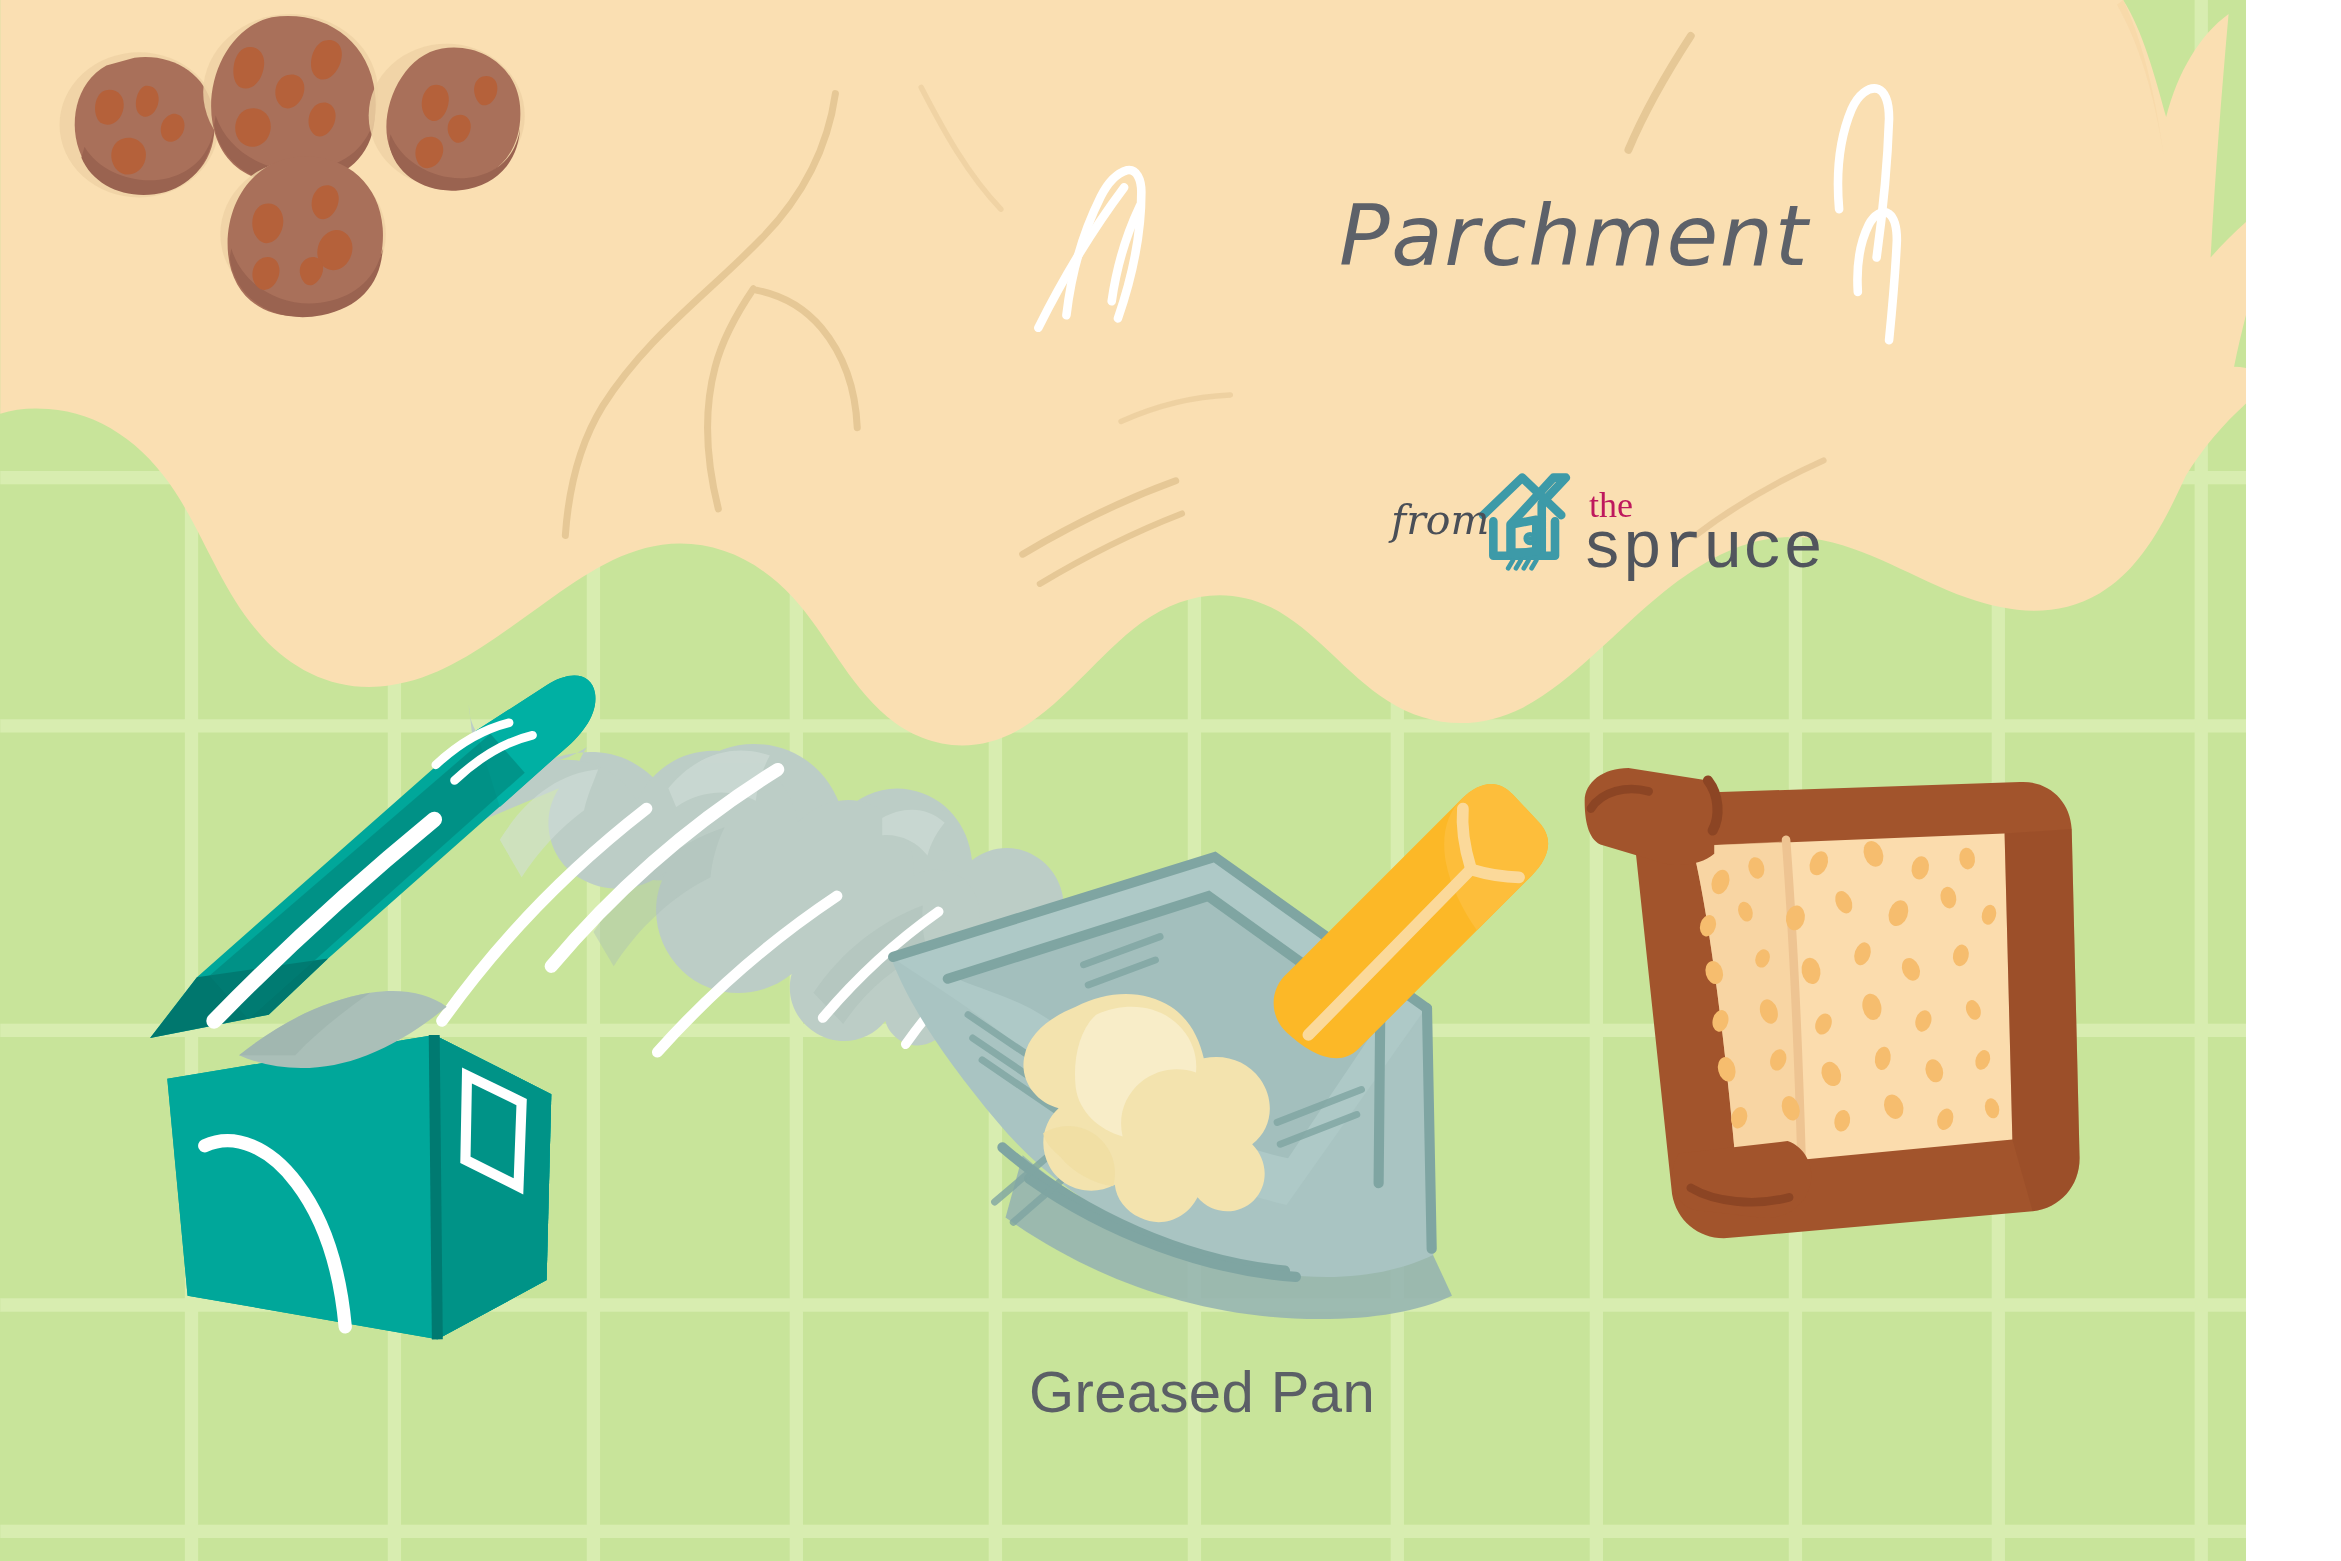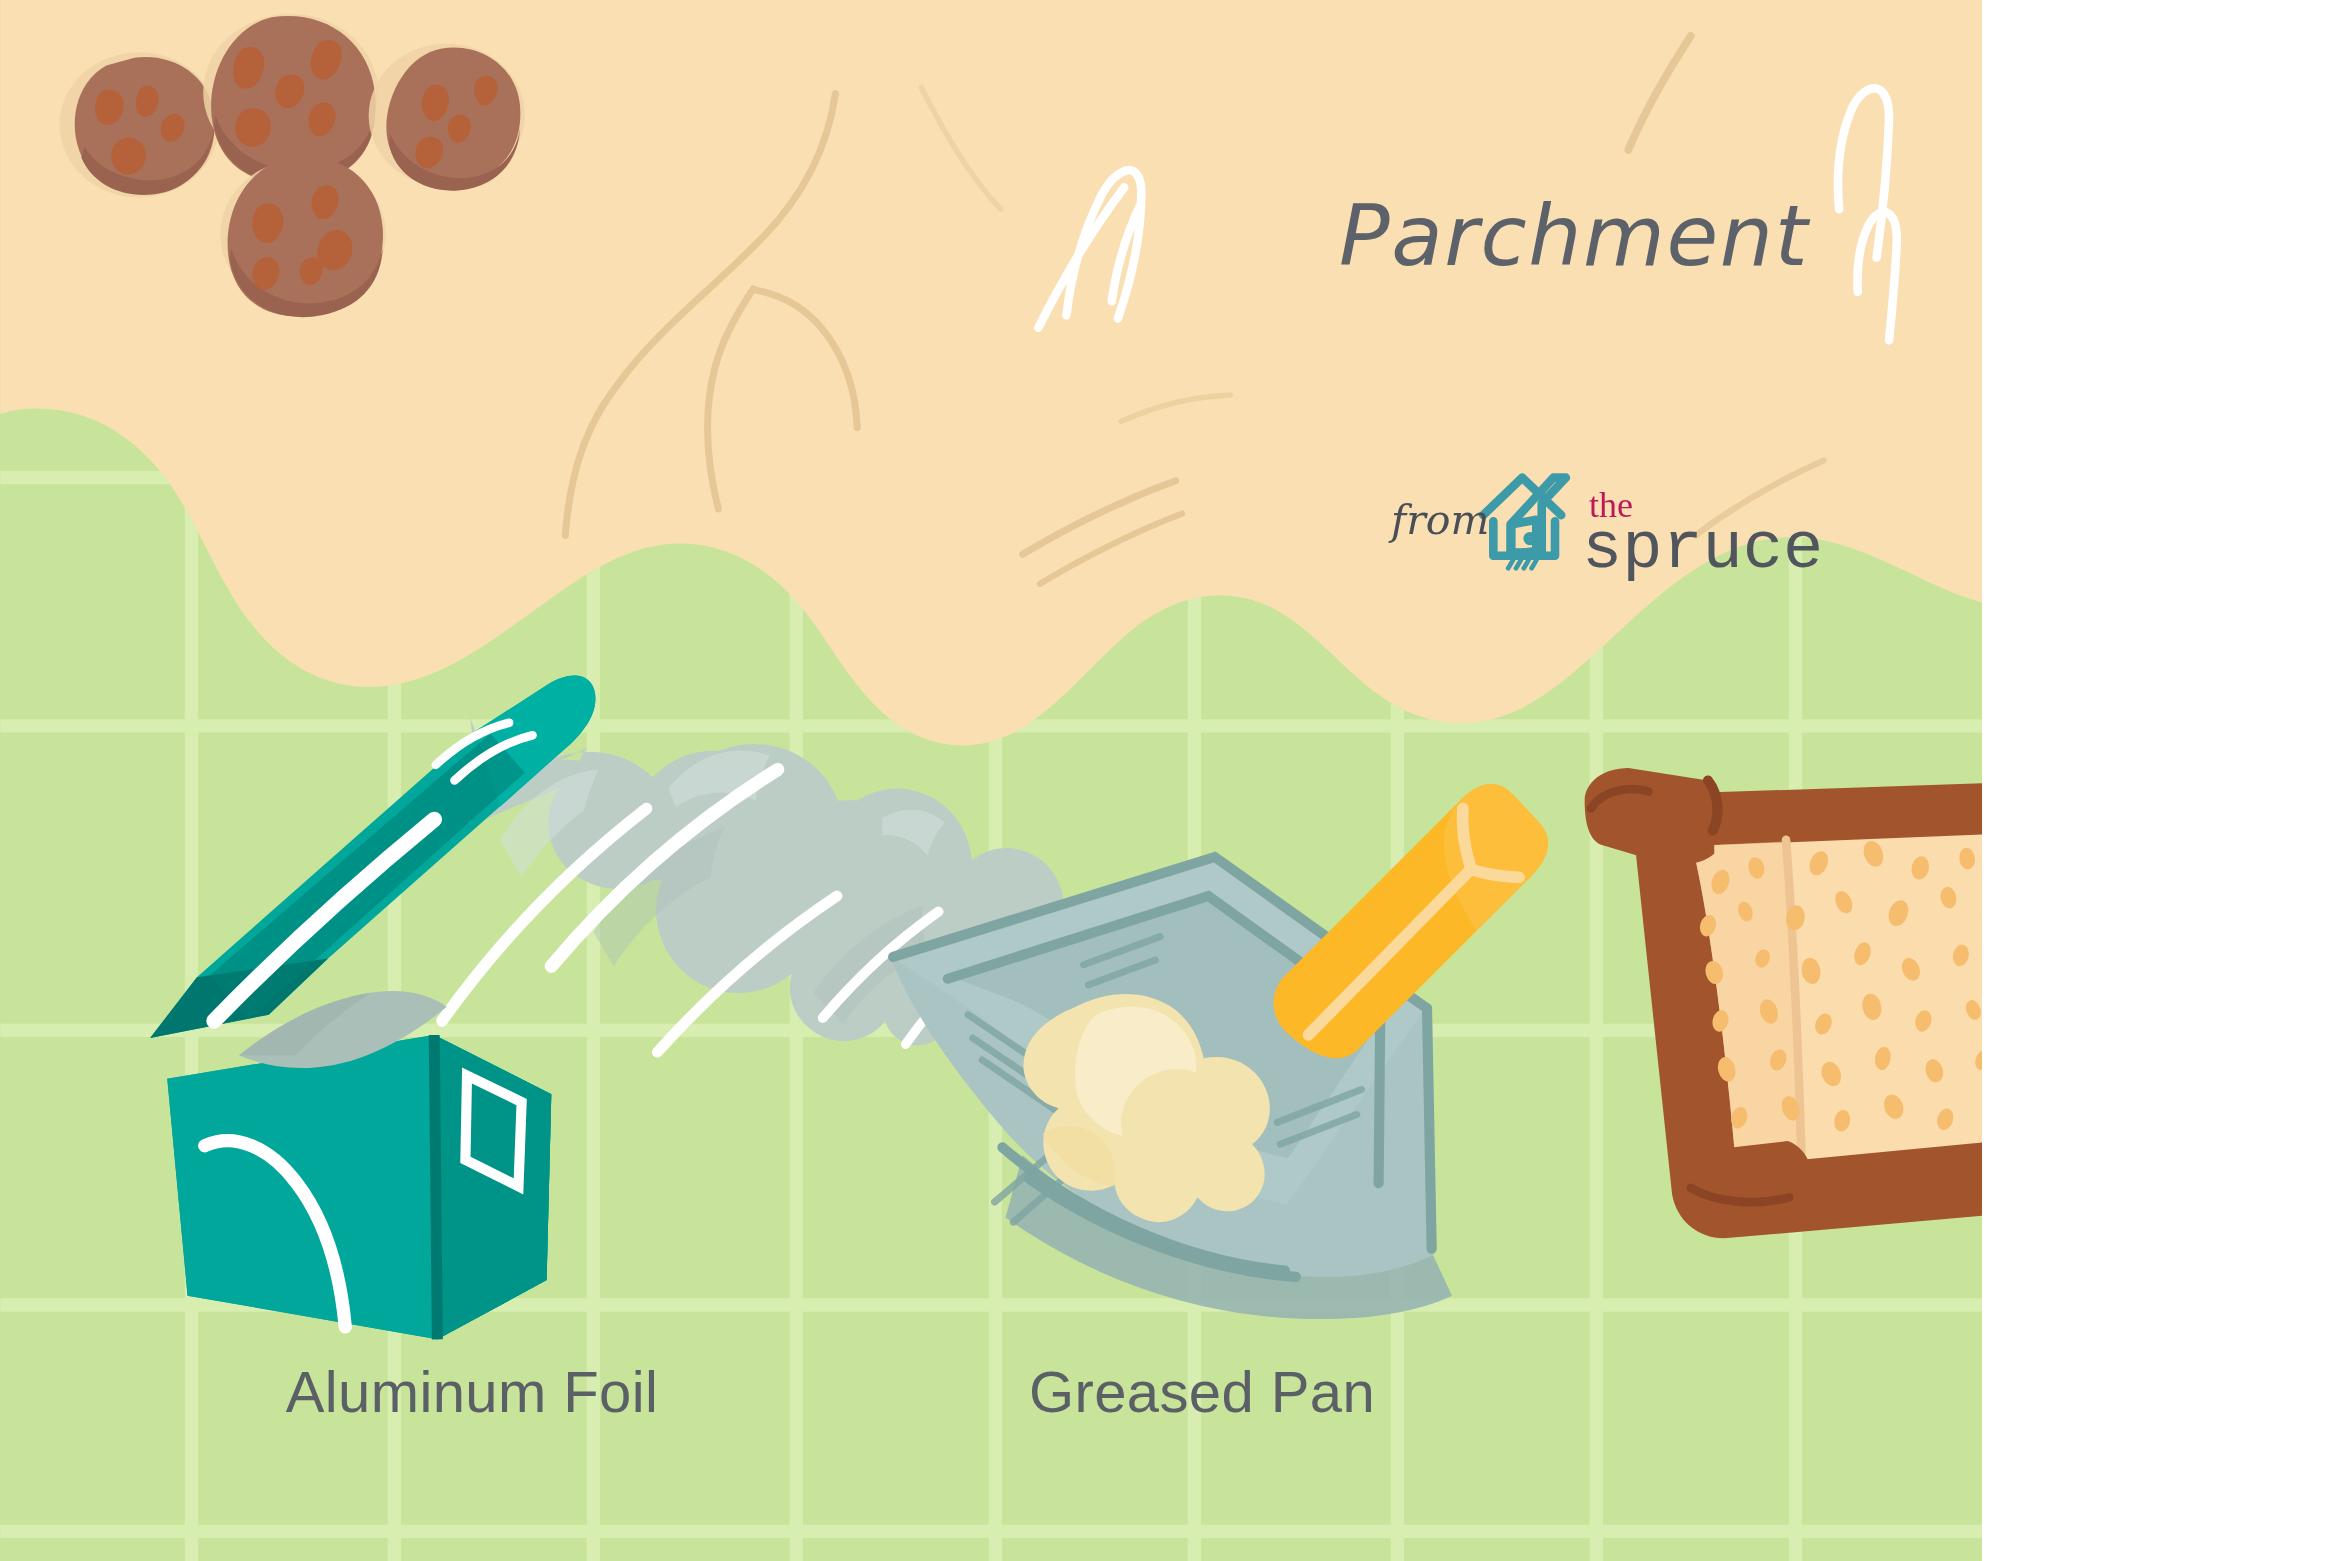--- a/index.html
+++ b/index.html
@@ -1,18 +1,18 @@
 <!DOCTYPE html>
 <html style="font-size:12.5px"><head>
 <meta charset="utf-8">
 <style>
   html,body{margin:0;padding:0;background:#fff;}
   #stage{
     position:relative;
-    width:1982px;height:1561px;
+    width:2246px;height:1561px;
     overflow:hidden;
     background:#c8e49a;
     font-family:"Liberation Sans", sans-serif;
   }
   #stage svg.layer{position:absolute;left:0;top:0;width:2342px;height:1561px;display:block;}
   .lbl{
     position:absolute;
     color:#5b5f66;
     font-family:"Liberation Sans Narrow","Liberation Sans",sans-serif;
     font-size:58px;
@@ -440,19 +440,18 @@
 
   <div class="ttl" id="title1">Parchment</div>
 
 
   <div id="fromword">from</div>
 
   <div id="brandthe">the</div>
 
   <div id="brandspruce">spruce</div>
 
-  <div class="lbl" id="label0" style="left:472px;top:1358px;">Aluminum Foil</div>
 
   <div class="lbl" id="label1" style="left:1202px;top:1358px;text-align:center;">Greased Pan</div>
 
 
 </div>
 
 
 </body></html>

